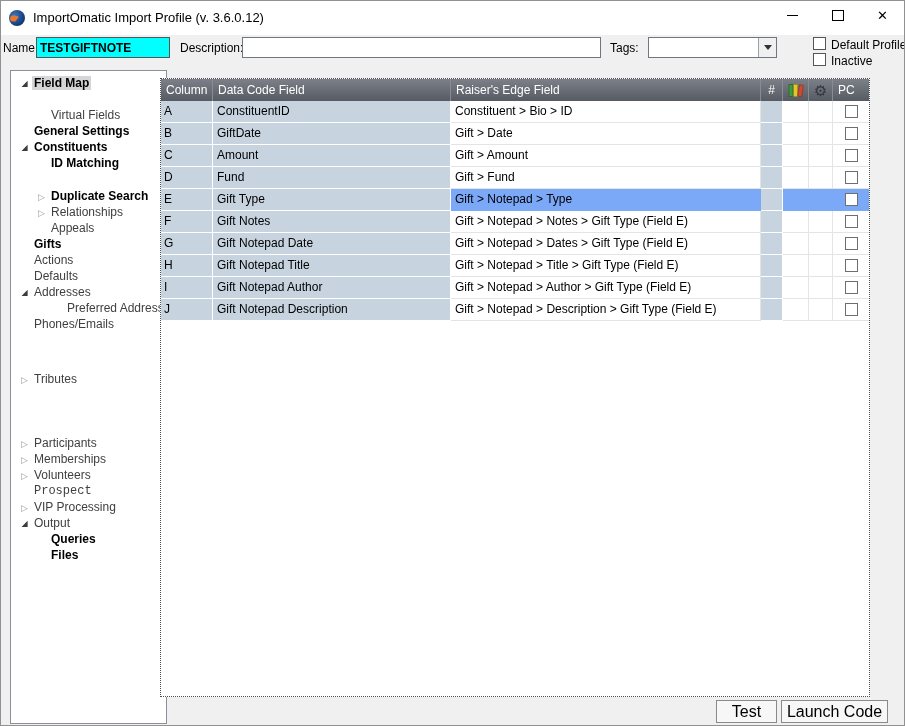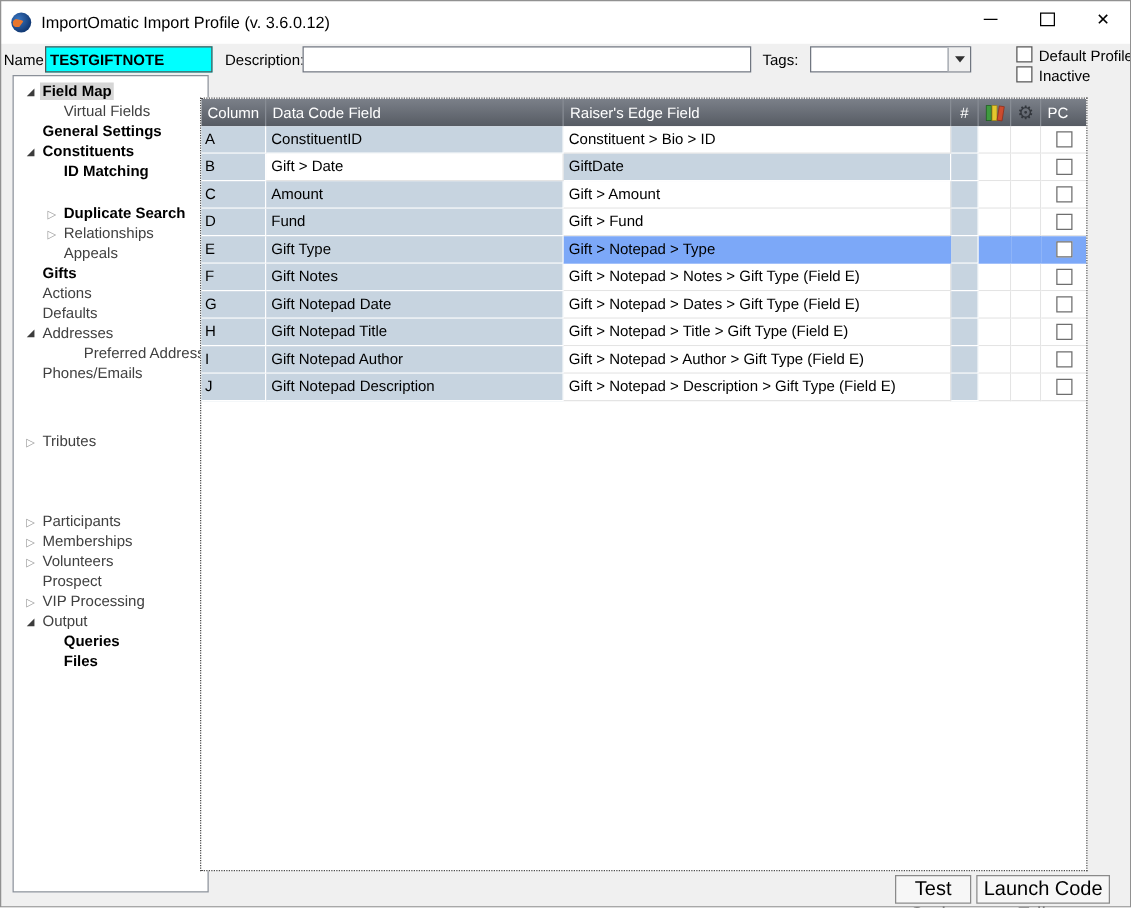--- a/index.html
+++ b/index.html
@@ -29,21 +29,21 @@
   #name-input{left:36px;top:37px;width:134px;background:#00ffff;border:1px solid #555;font-weight:bold;color:#000;}
   #desc-input{left:242px;top:37px;width:359px;}
   .combo{position:absolute;left:648px;top:37px;width:129px;height:21px;border:1px solid #707680;background:#fff;
     box-sizing:border-box;display:flex;}
   .combo-field{flex:1;}
   .combo-btn{width:17px;border-left:1px solid #9aa0a8;background:#f0f0f0;display:flex;align-items:center;justify-content:center;}
   .combo-arrow{width:0;height:0;border-left:4px solid transparent;border-right:4px solid transparent;border-top:5px solid #303030;}
   .chk{position:absolute;width:13px;height:13px;border:1px solid #555;background:#fff;box-sizing:border-box;}
 
   
-  .sidebar{position:absolute;left:10px;top:60px;width:157px;height:654px;background:#fff;
+  .sidebar{position:absolute;left:10px;top:70px;width:157px;height:654px;background:#fff;
     border:1px solid #8a9099;box-sizing:border-box;padding-top:4px;overflow:hidden;}
   .tree-item{height:16px;display:flex;align-items:center;cursor:default;white-space:nowrap;}
   .tw{flex:0 0 13px;width:13px;text-align:center;line-height:16px;}
   .tw.exp::before{content:"◢";font-size:8px;color:#3c3c3c;}
   .tw.col::before{content:"▷";font-size:9px;color:#9a9a9a;}
   .tlabel{margin-left:1px;padding:0 2px;color:#404040;}
   .tlabel.b{font-weight:bold;color:#000;}
   .tlabel.selected{background:#d6d6d6;color:#000;}
 
   
@@ -106,21 +106,21 @@
 <div class="chk" style="left:813px;top:37px;"></div>
 <div class="lbl" style="left:831px;top:38px;">Default Profile</div>
 <div class="chk" style="left:813px;top:53px;"></div>
 <div class="lbl" style="left:831px;top:54px;">Inactive</div>
 
 <div class="sidebar">
     <div class="tree-item" style="padding-left: 7px;">
     <span class="tw exp"></span>
     <span class="tlabel b selected">Field Map</span>
   </div>
-    <div class="tree-item" style="padding-left: 24px;">
+    <div class="tree-item" style="padding-left: 24px; margin-top: 16px;">
     <span class="tw"></span>
     <span class="tlabel">Virtual Fields</span>
   </div>
     <div class="tree-item" style="padding-left: 7px;">
     <span class="tw"></span>
     <span class="tlabel b">General Settings</span>
   </div>
     <div class="tree-item" style="padding-left: 7px;">
     <span class="tw exp"></span>
     <span class="tlabel b">Constituents</span>
@@ -174,21 +174,21 @@
     <span class="tlabel">Participants</span>
   </div>
     <div class="tree-item" style="padding-left: 7px;">
     <span class="tw col"></span>
     <span class="tlabel">Memberships</span>
   </div>
     <div class="tree-item" style="padding-left: 7px;">
     <span class="tw col"></span>
     <span class="tlabel">Volunteers</span>
   </div>
-    <div class="tree-item" style="padding-left: 7px;">
+    <div class="tree-item" style="padding-left: 7px; font-family: Liberation Mono, monospace;">
     <span class="tw"></span>
     <span class="tlabel">Prospect</span>
   </div>
     <div class="tree-item" style="padding-left: 7px;">
     <span class="tw col"></span>
     <span class="tlabel">VIP Processing</span>
   </div>
     <div class="tree-item" style="padding-left: 7px;">
     <span class="tw exp"></span>
     <span class="tlabel">Output</span>
@@ -230,22 +230,22 @@
     <div class="cell cr">Constituent &gt; Bio &gt; ID</div>
     <div class="cell cn"></div>
     <div class="cell ci"></div>
     <div class="cell ci"></div>
     <div class="cell cp">
       <div class="pcbox"></div>
     </div>
   </div>
       <div class="trow">
     <div class="cell cl">B</div>
+    <div class="cell cd">GiftDate</div>
     <div class="cell cr">Gift &gt; Date</div>
-    <div class="cell cd">GiftDate</div>
     <div class="cell cn"></div>
     <div class="cell ci"></div>
     <div class="cell ci"></div>
     <div class="cell cp">
       <div class="pcbox"></div>
     </div>
   </div>
       <div class="trow">
     <div class="cell cl">C</div>
     <div class="cell cd">Amount</div>

